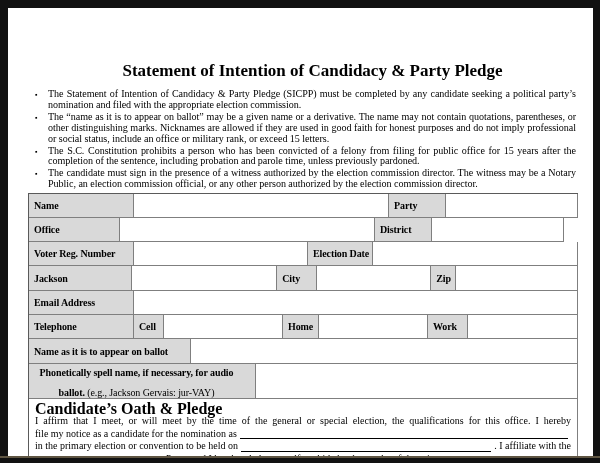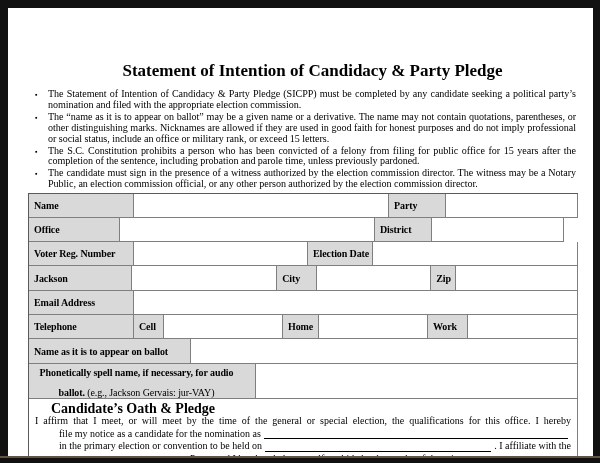--- a/index.html
+++ b/index.html
@@ -70,27 +70,27 @@
   .lbl-wrap .bold { font-weight:bold; }
   .lbl-wrap .norm { font-weight:normal; }
   .oath-cell {
     box-sizing:border-box;
     width:549px; height:76px;
     border-right:1px solid #7f7f7f;
     border-bottom:1px solid #7f7f7f;
     padding:3px 6px 0 6px;
   }
   .oath-heading {
-    font-weight:bold; font-size:14px; line-height:13px; color:#000;margin-left:16px;
+    font-weight:bold; font-size:16px; line-height:13px; color:#000;
   }
   .oath-line {
     font-size:10px; line-height:12.6px; color:#000;
   }
   .just { text-align:justify; text-align-last:justify; }
-  .oath-flex { display:flex; align-items:flex-end;margin-left:24px; }
+  .oath-flex { display:flex; align-items:flex-end; }
   .blank {
     border-bottom:1px solid #000;
     height:10px;
     margin:0 3px 1px 3px;
   }
   .blank.grow { flex:1; }
   .blank.fixed { width:128px; margin-left:0; }
   .nowrap { white-space:nowrap; }
 </style>
 </head>

